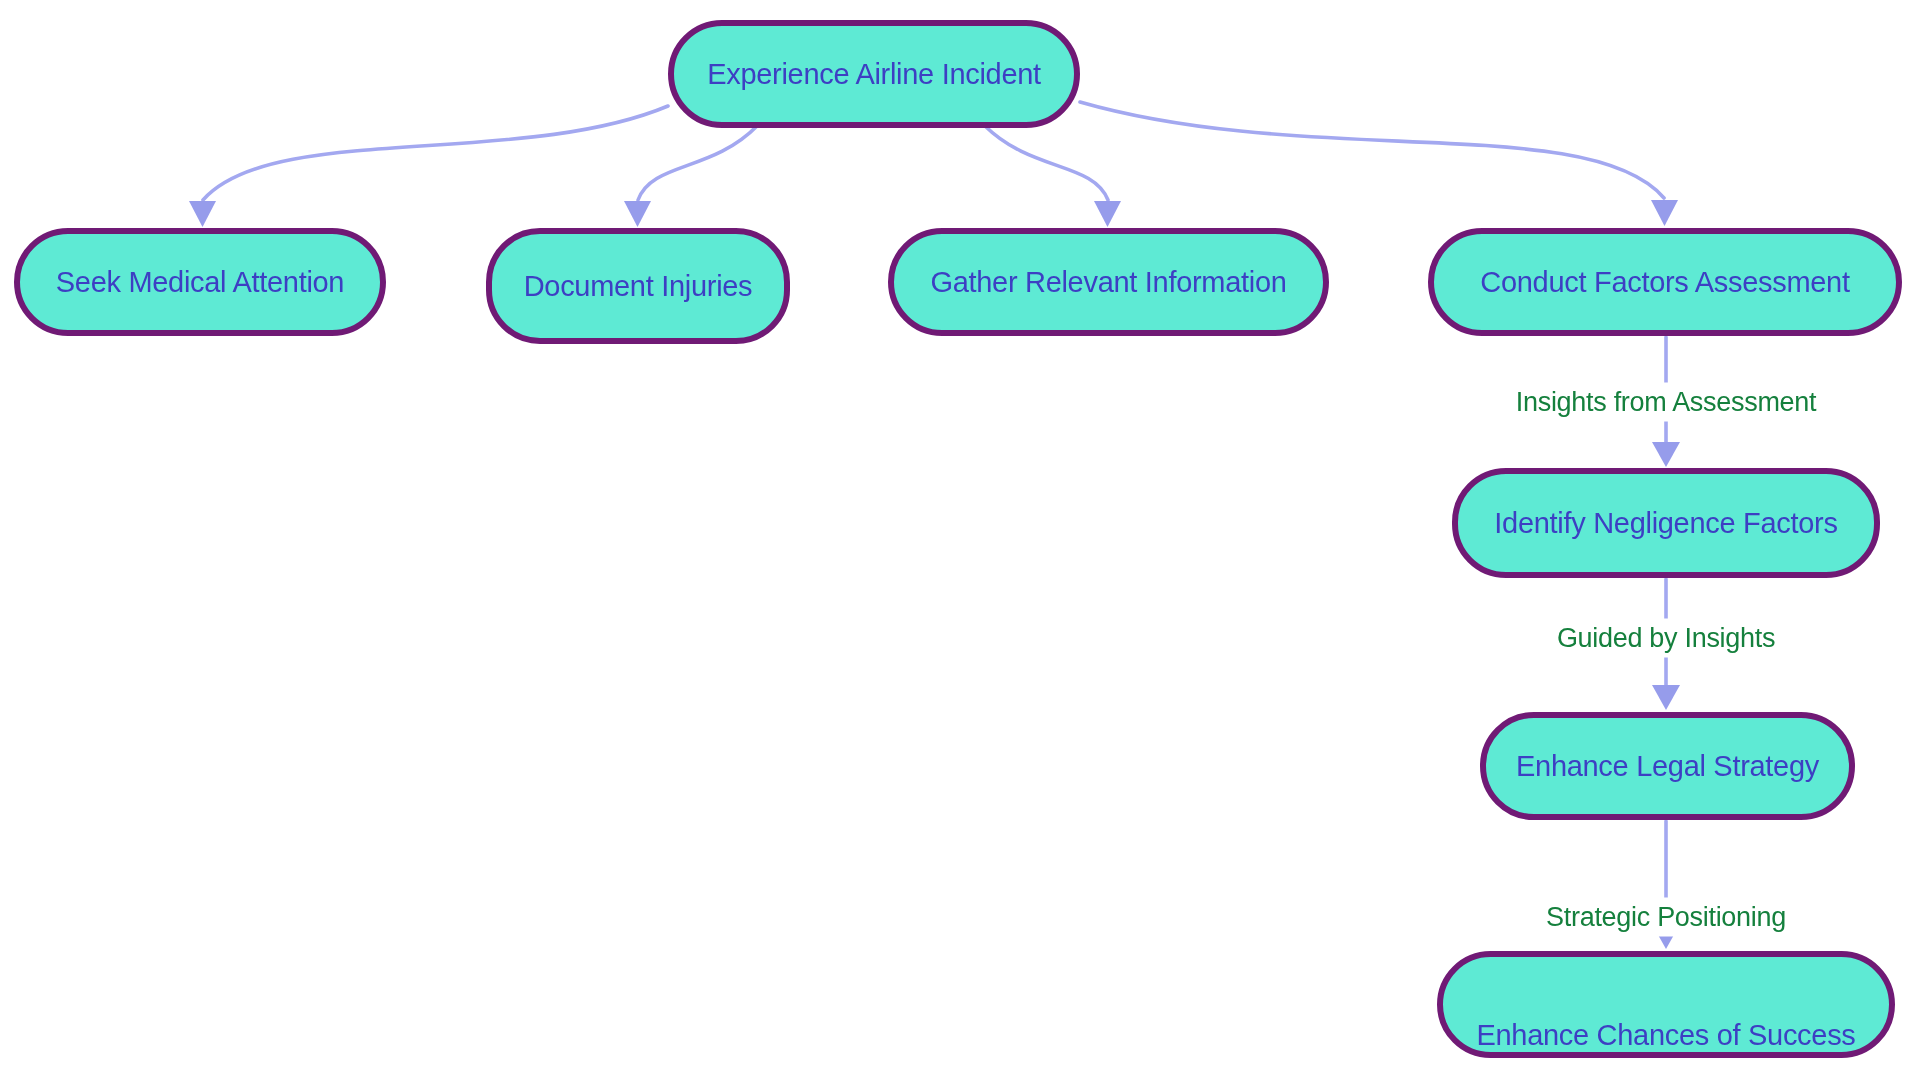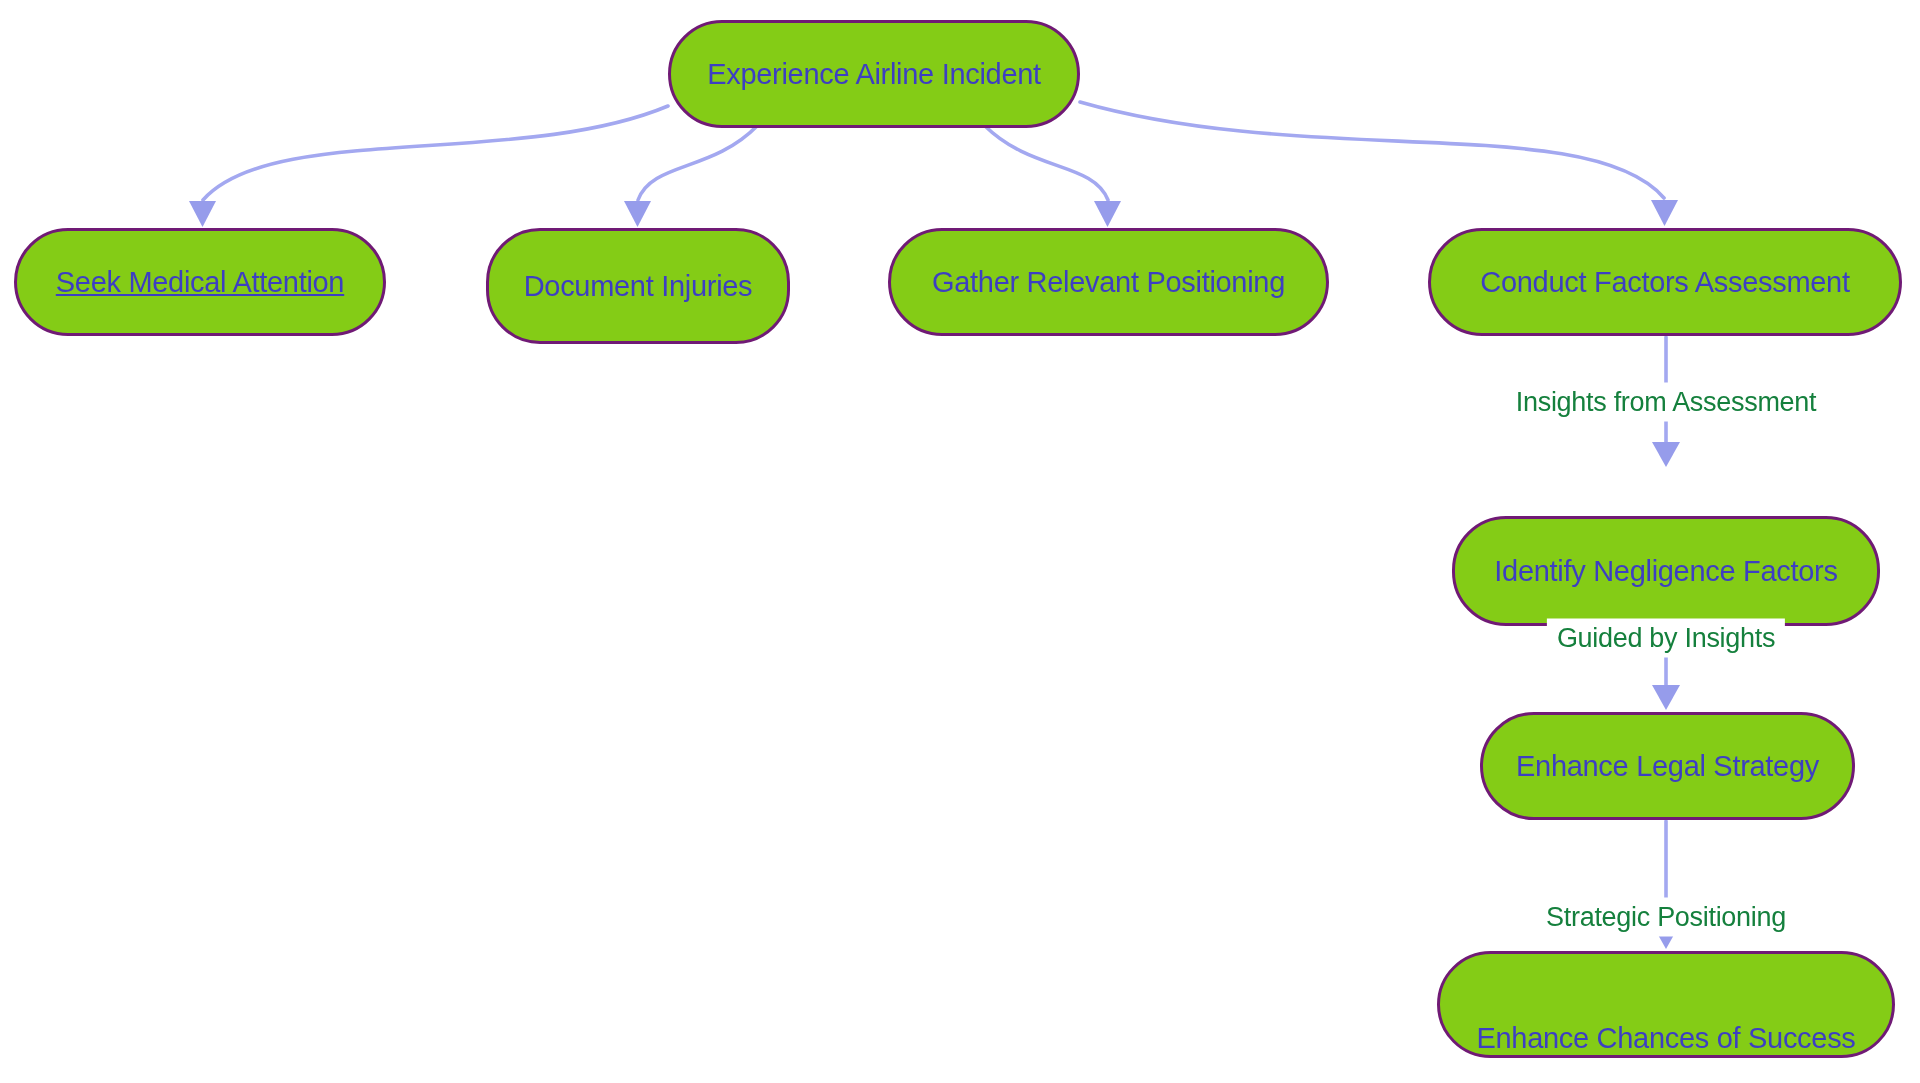--- a/index.html
+++ b/index.html
@@ -28,22 +28,22 @@
     stroke-width: 3.6;
     stroke-linecap: round;
   }
   .arrowhead {
     fill: #969ceb;
     stroke: none;
   }
   .node {
     position: absolute;
     box-sizing: border-box;
-    background: #84cc16;
-    border: 3px solid #701a75;
+    background: #5eead4;
+    border: 6px solid #701a75;
     border-radius: 54px;
     display: flex;
     align-items: center;
     justify-content: center;
     text-align: center;
     color: #3d3fc3;
     font-size: 29px;
     letter-spacing: -0.3px;
     white-space: nowrap;
   }
@@ -84,37 +84,37 @@
     <polygon class="arrowhead" points="1652,685 1680,685 1666,710"></polygon>
 
     <path class="edge" d="M 1666 821 L 1666 924"></path>
     <polygon class="arrowhead" points="1652,924 1680,924 1666,949"></polygon>
   </svg>
 
   <div class="node" style="left:668px; top:20px; width:412px; height:108px;">
     <span>Experience Airline Incident</span>
   </div>
 
-  <div class="node" style="left:14px; top:228px; width:372px; height:108px;text-decoration:underline;">
+  <div class="node" style="left:14px; top:228px; width:372px; height:108px;">
     <span>Seek Medical Attention</span>
   </div>
 
   <div class="node" style="left:486px; top:228px; width:304px; height:116px;">
     <span>Document Injuries</span>
   </div>
 
   <div class="node" style="left:888px; top:228px; width:441px; height:108px;">
-    <span>Gather Relevant Positioning</span>
+    <span>Gather Relevant Information</span>
   </div>
 
   <div class="node" style="left:1428px; top:228px; width:474px; height:108px;">
     <span>Conduct Factors Assessment</span>
   </div>
 
-  <div class="node" style="left:1452px; top:468px; width:428px; height:110px;margin-top:48px;">
+  <div class="node" style="left:1452px; top:468px; width:428px; height:110px;">
     <span>Identify Negligence Factors</span>
   </div>
 
   <div class="node" style="left:1480px; top:712px; width:375px; height:108px;">
     <span>Enhance Legal Strategy</span>
   </div>
 
   <div class="node" style="left:1437px; top:951px; width:458px; height:107px;align-items:flex-end;">
     <span>Enhance Chances of Success</span>
   </div>

